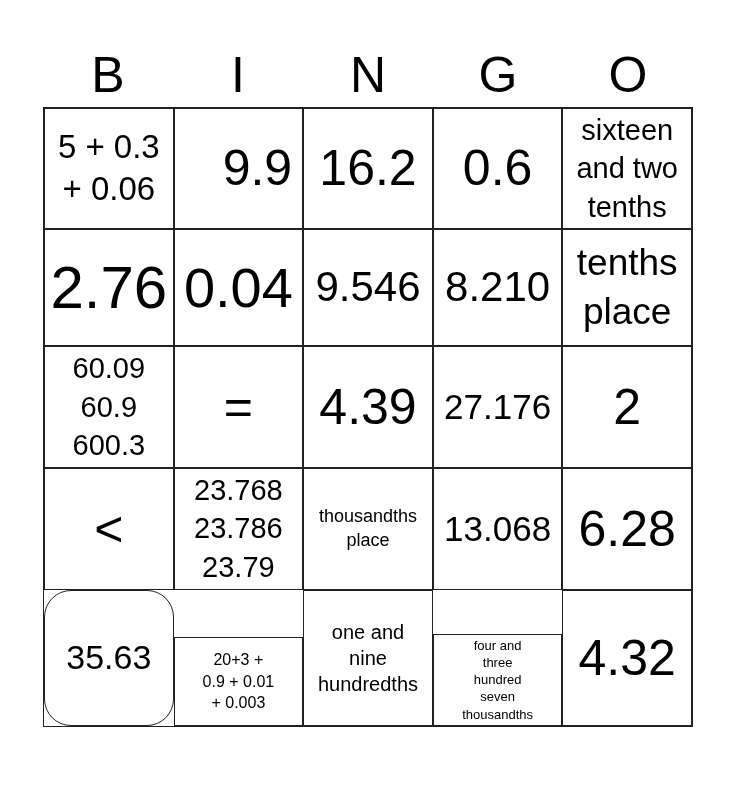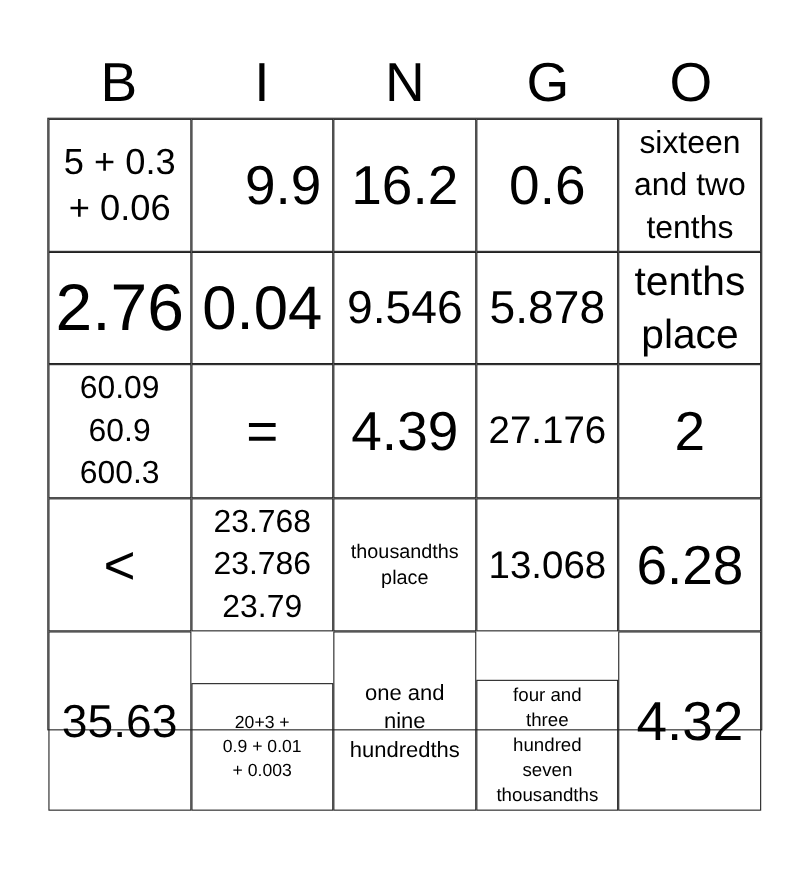--- a/index.html
+++ b/index.html
@@ -1,19 +1,19 @@
 <!DOCTYPE html>
 <html><head>
 <meta charset="utf-8">
 <style>
   html,body{margin:0;padding:0;background:#fff;}
   body{width:736px;height:800px;position:relative;overflow:hidden;font-family:"Liberation Sans",sans-serif;color:#000;}
   .header{position:absolute;left:43px;top:45px;width:650px;height:60px;display:flex;}
   .header div{width:130px;text-align:center;font-size:50px;line-height:60px;}
-  .grid{position:absolute;left:43px;top:107px;width:650px;height:557px;display:grid;grid-template-columns:repeat(5,1fr);grid-template-rows:repeat(5,1fr);border:1.5px solid #222;box-sizing:border-box;}
+  .grid{position:absolute;left:43px;top:107px;width:650px;height:620px;display:grid;grid-template-columns:repeat(5,1fr);grid-template-rows:repeat(5,1fr);border:1.5px solid #222;box-sizing:border-box;}
   .cell{border:1px solid #222;display:flex;align-items:center;justify-content:center;text-align:center;white-space:pre-line;box-sizing:border-box;padding:2px;}
 </style>
 </head>
 <body>
 
 <div class="header">
   <div>B</div>
   <div>I</div>
   <div>N</div>
   <div>G</div>
@@ -25,44 +25,44 @@
 + 0.06</div>
     <div class="cell" style="font-size: 50px; line-height: 1.2; padding-left: 40px;">9.9</div>
     <div class="cell" style="font-size: 50px; line-height: 1.2;">16.2</div>
     <div class="cell" style="font-size: 50px; line-height: 1.2;">0.6</div>
     <div class="cell" style="font-size: 29px; line-height: 1.32;">sixteen
 and two
 tenths</div>
     <div class="cell" style="font-size: 60px; line-height: 1.2;">2.76</div>
     <div class="cell" style="font-size: 56px; line-height: 1.2;">0.04</div>
     <div class="cell" style="font-size: 42px; line-height: 1.2;">9.546</div>
-    <div class="cell" style="font-size: 42px; line-height: 1.2;">5.878</div>
+    <div class="cell" style="font-size: 42px; line-height: 1.2;">8.210</div>
     <div class="cell" style="font-size: 37px; line-height: 1.3;">tenths
 place</div>
     <div class="cell" style="font-size: 29px; line-height: 1.33;">60.09
 60.9
 600.3</div>
     <div class="cell" style="font-size: 50px; line-height: 1.2;">=</div>
     <div class="cell" style="font-size: 50px; line-height: 1.2;">4.39</div>
     <div class="cell" style="font-size: 35px; line-height: 1.2;">27.176</div>
     <div class="cell" style="font-size: 50px; line-height: 1.2;">2</div>
     <div class="cell" style="font-size: 50px; line-height: 1.2;">&lt;</div>
     <div class="cell" style="font-size: 29px; line-height: 1.33;">23.768
 23.786
 23.79</div>
     <div class="cell" style="font-size: 18px; line-height: 1.3;">thousandths
 place</div>
     <div class="cell" style="font-size: 35px; line-height: 1.2;">13.068</div>
     <div class="cell" style="font-size: 50px; line-height: 1.2;">6.28</div>
-    <div class="cell" style="font-size: 42px; line-height: 1.2;">35.63</div>
+    <div class="cell" style="font-size: 34px; line-height: 1.2; border-radius: 27px;">35.63</div>
     <div class="cell" style="font-size: 16px; line-height: 1.35; margin-top: 47px;">20+3 +
 0.9 + 0.01
 + 0.003</div>
     <div class="cell" style="font-size: 20px; line-height: 1.3;">one and
 nine
 hundredths</div>
-    <div class="cell" style="font-size: 17px; line-height: 1.33; margin-top: 44px;">four and
+    <div class="cell" style="font-size: 13px; line-height: 1.33; margin-top: 44px;">four and
 three
 hundred
 seven
 thousandths</div>
     <div class="cell" style="font-size: 50px; line-height: 1.2; text-align: center;">4.32</div>
   </div>
 
 </body></html>

